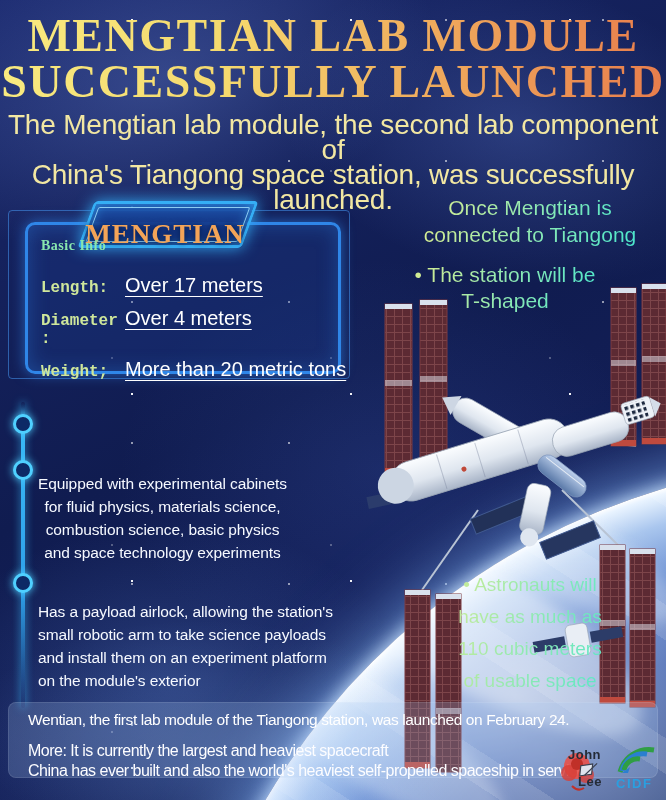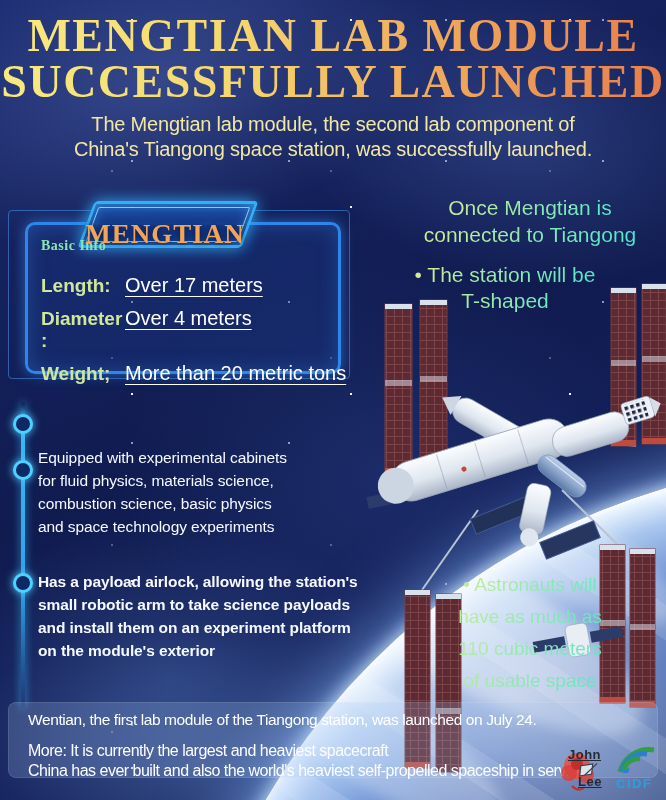--- a/index.html
+++ b/index.html
@@ -35,56 +35,56 @@
   .cloud{position:absolute;border-radius:50%;background:rgba(240,248,255,.40);filter:blur(7px);pointer-events:none;}
   .haze{position:absolute;left:-60px;top:620px;width:520px;height:300px;border-radius:50%;pointer-events:none;
     background:radial-gradient(closest-side,rgba(130,175,245,.25),rgba(130,175,245,0));}
   
   .pre{white-space:pre-line;}
   .title{position:absolute;left:0;right:0;top:13px;text-align:center;
     font-family:"Liberation Serif",serif;font-weight:bold;font-size:46px;line-height:46px;letter-spacing:1.5px;
     background:linear-gradient(90deg,#f8ea80 0%,#f5d96e 34%,#efa95c 66%,#e87d4c 100%);
     -webkit-background-clip:text;background-clip:text;color:transparent;}
   .subtitle{position:absolute;left:0;right:0;top:112px;text-align:center;color:#f2e7a2;
-    font-size:20px;line-height:25px;letter-spacing:-.2px;}
+    font-size:28px;line-height:25px;letter-spacing:-.2px;}
   .grn{background:linear-gradient(104deg,#dcec8e 8%,#8ce9b4 52%,#43e6cf 95%);
     -webkit-background-clip:text;background-clip:text;color:transparent;font-weight:normal;}
   .once{position:absolute;left:398px;top:194px;width:264px;text-align:center;font-size:21px;line-height:27px;}
   .tshape{position:absolute;left:385px;top:262px;width:240px;text-align:center;font-size:21px;line-height:26px;}
   .astro{position:absolute;left:405px;top:569px;width:250px;text-align:center;font-size:19px;line-height:32px;}
   
   .outer-frame{position:absolute;left:8px;top:210px;width:340px;height:167px;border:1.5px solid rgba(70,150,240,.55);border-radius:4px;}
   .card{position:absolute;left:25px;top:222px;width:310px;height:146px;border:3px solid #2f86e8;border-radius:10px;
     background:rgba(34,74,168,.22);box-shadow:0 0 14px rgba(47,134,232,.65),inset 0 0 20px rgba(47,134,232,.35);}
   .badge{position:absolute;left:86px;top:201px;width:158px;height:41px;transform:skewX(-20deg);border-radius:4px;
     background:linear-gradient(180deg,rgba(28,78,170,.9),rgba(14,38,108,.92));border:3px solid #35aef5;
     box-shadow:0 0 14px rgba(53,174,245,.95),inset 0 0 12px rgba(53,174,245,.75);}
   .badge::after{content:"";position:absolute;inset:3px;border:1px solid rgba(160,225,255,.85);border-radius:2px;}
   .badge-txt{position:absolute;left:84px;top:219px;width:162px;text-align:center;
     font-family:"Liberation Serif",serif;font-weight:bold;font-size:27px;letter-spacing:1px;color:#f3a458;
     text-shadow:0 0 6px rgba(0,25,70,.9);}
   .basic{position:absolute;left:41px;top:238px;font-family:"Liberation Serif",serif;font-weight:bold;
     font-size:14px;color:#88e6ae;letter-spacing:.5px;}
   .rows{position:absolute;left:41px;top:274px;display:grid;grid-template-columns:84px auto;row-gap:10px;align-items:baseline;}
-  .rows .lab{font-family:Liberation Sans, sans-serif;font-weight:bold;font-size:19px;color:#cfe79b;}
+  .rows .lab{font-family:Liberation Mono, monospace;font-weight:bold;font-size:16px;color:#cfe79b;}
   .rows .val{font-size:20px;color:#ffffff;text-decoration:underline;text-underline-offset:4px;text-decoration-thickness:1px;}
   
   .tl-line{position:absolute;left:21px;top:402px;width:4px;height:306px;border-radius:2px;
     background:linear-gradient(180deg,rgba(57,185,247,0) 0%,#39b9f7 9%,#2e9fe8 62%,rgba(46,140,230,.08) 100%);
     box-shadow:0 0 8px rgba(57,185,247,.8);}
   .dot{position:absolute;left:13px;width:14px;height:14px;border-radius:50%;background:#0d2a66;
     border:3px solid #4fd0ff;box-shadow:0 0 9px #4fd0ff;}
   .feat{position:absolute;left:38px;color:#f6f9ff;font-size:15.5px;line-height:23px;letter-spacing:-.1px;}
   
   .panel{position:absolute;left:8px;top:702px;width:650px;height:76px;border-radius:8px;
     background:rgba(168,200,240,.22);box-shadow:inset 0 0 0 1px rgba(255,255,255,.10);}
   .fnote1{position:absolute;left:28px;top:711px;font-size:15.5px;letter-spacing:-.4px;color:#ffffff;}
   .fnote2{position:absolute;left:28px;top:741px;font-size:16px;line-height:19.5px;letter-spacing:-.5px;color:#fdfdff;}
   .johnlee{position:absolute;left:560px;top:742px;width:52px;height:54px;}
-  .jl-txt{position:absolute;color:#242b36;font-weight:bold;font-size:13px;letter-spacing:.5px;text-decoration:underline;}
+  .jl-txt{position:absolute;color:#242b36;font-weight:bold;font-size:13px;letter-spacing:.5px;}
   .jl-top{left:8px;top:5px;} .jl-bot{left:18px;top:32px;}
   .cidf{position:absolute;left:614px;top:740px;width:48px;height:54px;}
   .cidf-lab{position:absolute;left:2px;top:36px;font-size:13px;font-weight:bold;letter-spacing:1.5px;color:#2a9fe0;}
 </style>
 </head>
 <body>
 
 <div class="poster">
 
   <div class="swirl s1"></div>
@@ -237,31 +237,31 @@
 T-shaped</div>
   <div class="astro grn pre">• Astronauts will
 have as much as
 110 cubic meters
 of usable space</div>
 
   <div class="tl-line"></div>
   <div class="dot" style="top:414px;"></div>
   <div class="dot" style="top:460px;"></div>
   <div class="dot" style="top:573px;"></div>
-  <div class="feat pre" style="top:446px;">Equipped with experimental cabinets
+  <div class="feat pre" style="top:472px;text-align:center;">Equipped with experimental cabinets
 for fluid physics, materials science,
 combustion science, basic physics
 and space technology experiments</div>
-  <div class="feat pre" style="top:570px;font-weight:bold;">Has a payload airlock, allowing the station's
+  <div class="feat pre" style="top:600px;">Has a payload airlock, allowing the station's
 small robotic arm to take science payloads
 and install them on an experiment platform
 on the module's exterior</div>
 
   <div class="panel"></div>
-  <div class="fnote1">Wentian, the first lab module of the Tiangong station, was launched on July 24.</div>
+  <div class="fnote1">Wentian, the first lab module of the Tiangong station, was launched on February 24.</div>
   <div class="fnote2 pre">More: It is currently the largest and heaviest spacecraft
 China has ever built and also the world's heaviest self-propelled spaceship in service.</div>
 
   <div class="johnlee">
     <svg width="52" height="54" viewBox="0 0 52 54">
       <circle cx="17" cy="24" r="13" fill="#e85048" opacity=".9"></circle>
       <circle cx="9" cy="31" r="8" fill="#d84038" opacity=".85"></circle>
       <circle cx="26" cy="33" r="8" fill="#d84038" opacity=".8"></circle>
       <circle cx="17" cy="22" r="6" fill="#c03028"></circle>
       <path d="M12 44 q6 6 12 2" stroke="#c03028" stroke-width="2" fill="none"></path>

